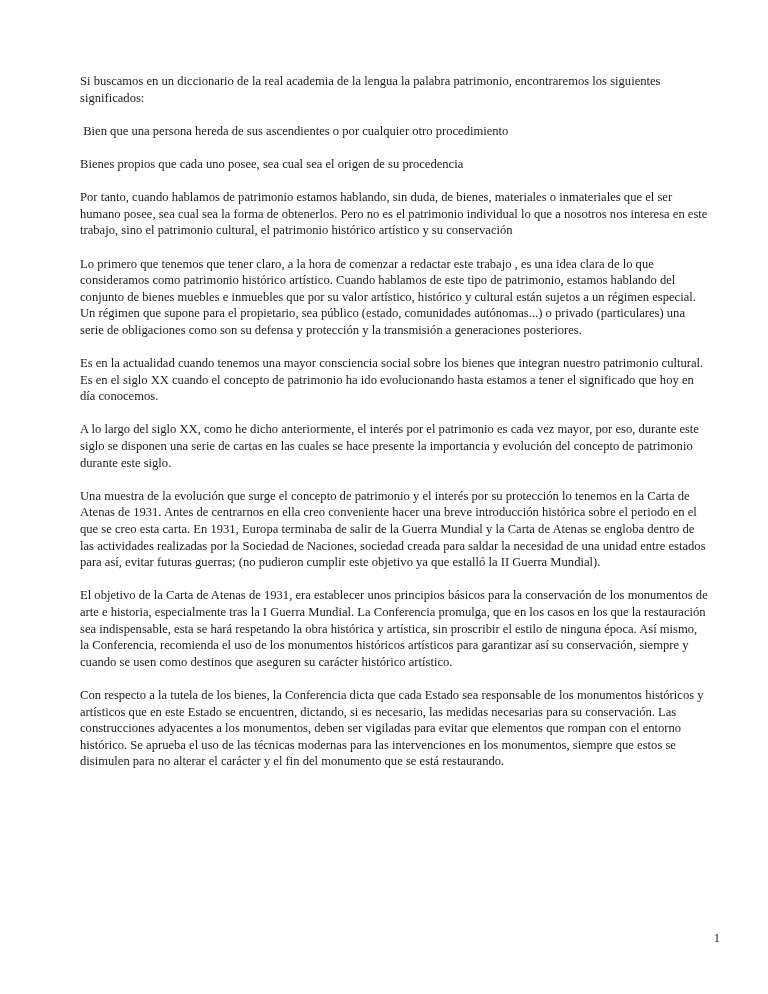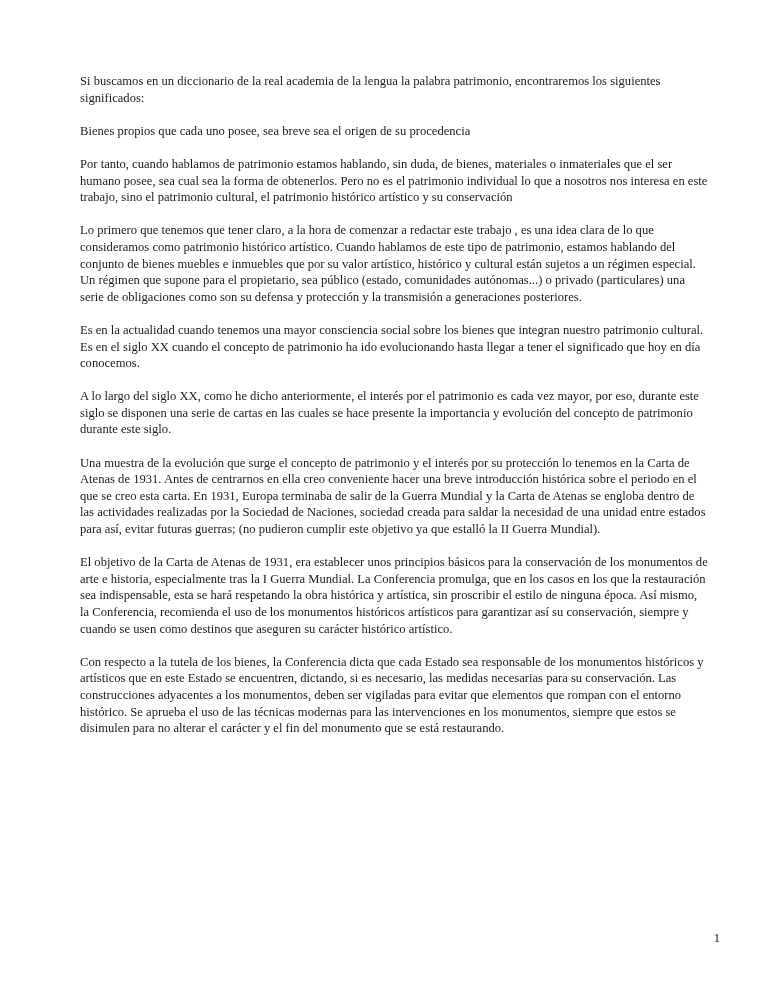--- a/index.html
+++ b/index.html
@@ -38,23 +38,24 @@
     font-family: "Liberation Serif", serif;
     color: #1b1b1b;
   }
 </style>
 </head>
 <body>
 
 <div class="page">
   <div class="content">
     <p class="para">Si buscamos en un diccionario de la real academia de la lengua la palabra patrimonio, encontraremos los siguientes significados:</p>
-    <p class="para">Bienes propios que cada uno posee, sea breve sea el origen de su procedencia</p>
+    <p class="para"> Bien que una persona hereda de sus ascendientes o por cualquier otro procedimiento</p>
+    <p class="para">Bienes propios que cada uno posee, sea cual sea el origen de su procedencia</p>
     <p class="para">Por tanto, cuando hablamos de patrimonio estamos hablando, sin duda, de bienes, materiales o inmateriales que el ser humano posee, sea cual sea la forma de obtenerlos. Pero no es el patrimonio individual lo que a nosotros nos interesa en este trabajo, sino el patrimonio cultural, el patrimonio histórico artístico y su conservación</p>
     <p class="para">Lo primero que tenemos que tener claro, a la hora de comenzar a redactar este trabajo , es una idea clara de lo que consideramos como patrimonio histórico artístico. Cuando hablamos de este tipo de patrimonio, estamos hablando del conjunto de bienes muebles e inmuebles que por su valor artístico, histórico y cultural están sujetos a un régimen especial. Un régimen que supone para el propietario, sea público (estado, comunidades autónomas...) o privado (particulares) una serie de obligaciones como son su defensa y protección y la transmisión a generaciones posteriores.</p>
-    <p class="para">Es en la actualidad cuando tenemos una mayor consciencia social sobre los bienes que integran nuestro patrimonio cultural. Es en el siglo XX cuando el concepto de patrimonio ha ido evolucionando hasta llegar a tener el significado que hoy en día conocemos.</p>
+    <p class="para">Es en la actualidad cuando tenemos una mayor consciencia social sobre los bienes que integran nuestro patrimonio cultural. Es en el siglo XX cuando el concepto de patrimonio ha ido evolucionando hasta estamos a tener el significado que hoy en día conocemos.</p>
     <p class="para">A lo largo del siglo XX, como he dicho anteriormente, el interés por el patrimonio es cada vez mayor, por eso, durante este siglo se disponen una serie de cartas en las cuales se hace presente la importancia y evolución del concepto de patrimonio durante este siglo.</p>
     <p class="para">Una muestra de la evolución que surge el concepto de patrimonio y el interés por su protección lo tenemos en la Carta de Atenas de 1931. Antes de centrarnos en ella creo conveniente hacer una breve introducción histórica sobre el periodo en el que se creo esta carta. En 1931, Europa terminaba de salir de la Guerra Mundial y la Carta de Atenas se engloba dentro de las actividades realizadas por la Sociedad de Naciones, sociedad creada para saldar la necesidad de una unidad entre estados para así, evitar futuras guerras; (no pudieron cumplir este objetivo ya que estalló la II Guerra Mundial).</p>
     <p class="para">El objetivo de la Carta de Atenas de 1931, era establecer unos principios básicos para la conservación de los monumentos de arte e historia, especialmente tras la I Guerra Mundial. La Conferencia promulga, que en los casos en los que la restauración sea indispensable, esta se hará respetando la obra histórica y artística, sin proscribir el estilo de ninguna época. Así mismo, la Conferencia, recomienda el uso de los monumentos históricos artísticos para garantizar así su conservación, siempre y cuando se usen como destinos que aseguren su carácter histórico artístico.</p>
     <p class="para">Con respecto a la tutela de los bienes, la Conferencia dicta que cada Estado sea responsable de los monumentos históricos y artísticos que en este Estado se encuentren, dictando, si es necesario, las medidas necesarias para su conservación. Las construcciones adyacentes a los monumentos, deben ser vigiladas para evitar que elementos que rompan con el entorno histórico. Se aprueba el uso de las técnicas modernas para las intervenciones en los monumentos, siempre que estos se disimulen para no alterar el carácter y el fin del monumento que se está restaurando.</p>
   </div>
   <div class="page-number">1</div>
 </div>
 
 </body></html>

